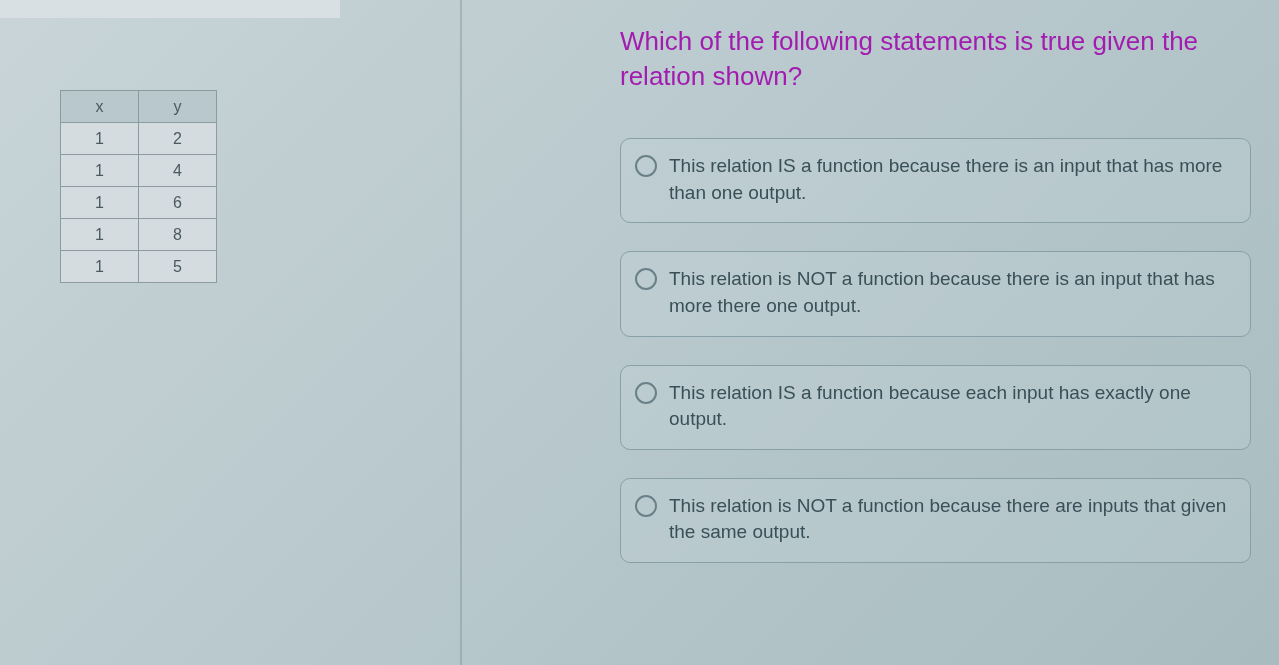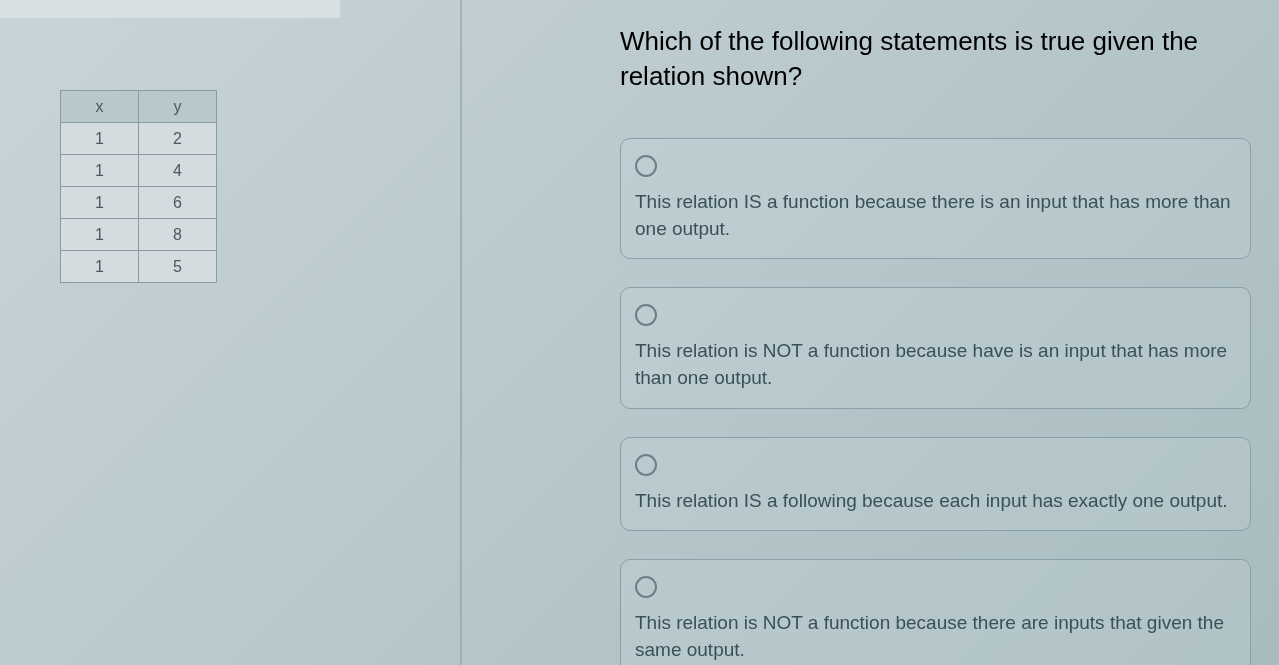--- a/index.html
+++ b/index.html
@@ -51,35 +51,34 @@
     .relation-table th {
       background: #b8c8cc;
       font-weight: normal;
     }
     .right-panel {
       flex: 1;
       padding: 24px 28px 24px 160px;
     }
     .question-text {
       font-size: 26px;
-      color: #000000;
+      color: #a21caf;
       line-height: 1.35;
       margin-bottom: 44px;
       font-weight: 500;
     }
     .option {
       border: 1px solid #8aa0a8;
       border-radius: 10px;
       padding: 14px 18px 16px 14px;
       margin-bottom: 28px;
       display: flex;
       align-items: flex-start;
       gap: 12px;
       background: rgba(200,214,218,0.25);
-      flex-direction: column;
     }
     .radio {
       width: 22px;
       height: 22px;
       min-width: 22px;
       border: 2px solid #6a8088;
       border-radius: 50%;
       margin-top: 2px;
       background: transparent;
     }
@@ -131,25 +130,25 @@
 <div class="right-panel">
   <div class="question-text">Which of the following statements is true given the relation shown?</div>
 
   <div class="option">
     <div class="radio"></div>
     <div class="option-text">This relation IS a function because there is an input that has more than one output.</div>
   </div>
 
   <div class="option">
     <div class="radio"></div>
-    <div class="option-text">This relation is NOT a function because have is an input that has more than one output.</div>
+    <div class="option-text">This relation is NOT a function because there is an input that has more there one output.</div>
   </div>
 
   <div class="option">
     <div class="radio"></div>
-    <div class="option-text">This relation IS a following because each input has exactly one output.</div>
+    <div class="option-text">This relation IS a function because each input has exactly one output.</div>
   </div>
 
   <div class="option">
     <div class="radio"></div>
     <div class="option-text">This relation is NOT a function because there are inputs that given the same output.</div>
   </div>
 </div>
 
 </body></html>

